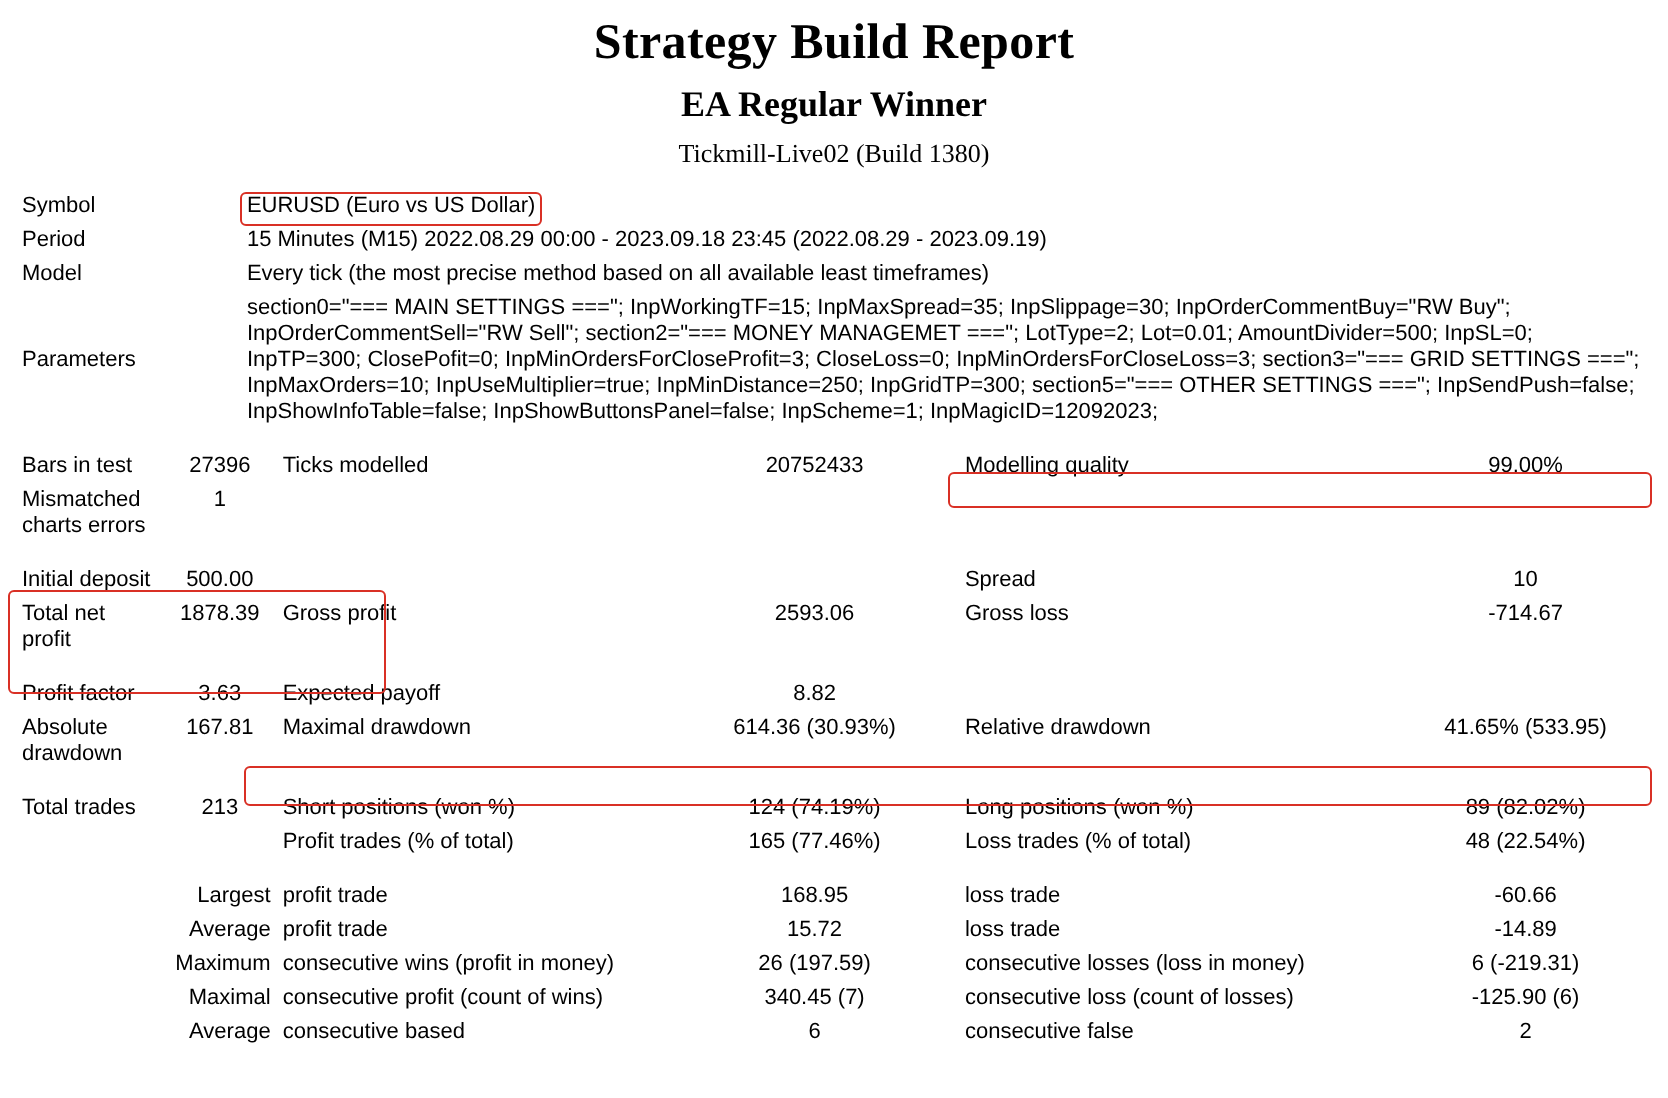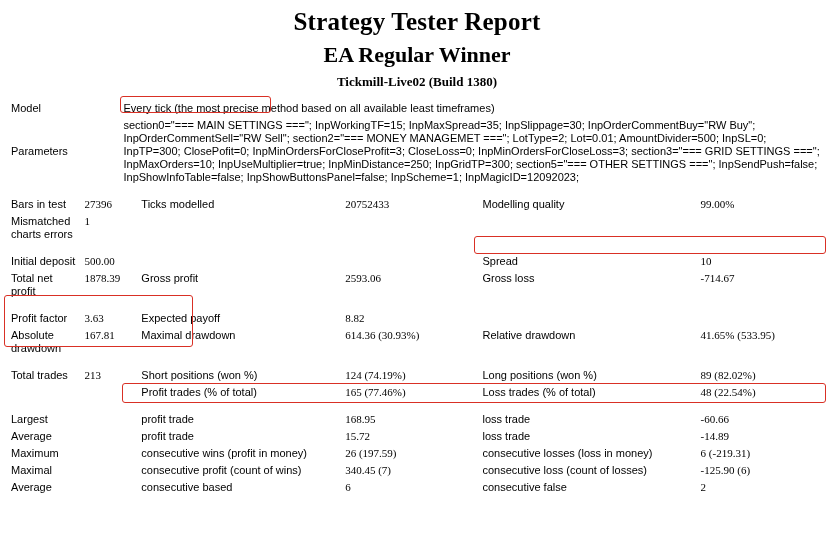--- a/index.html
+++ b/index.html
@@ -27,53 +27,52 @@
     font-family: "Liberation Serif", serif;
     font-weight: bold;
     font-size: 25px;
     margin: 8px 0 0 0;
     letter-spacing: 0.2px;
   }
   .subtitle {
     text-align: center;
     font-family: "Liberation Serif", serif;
     font-weight: bold;
-    font-size: 22px;
+    font-size: 18px;
     margin: 6px 0 0 0;
   }
   .subsubtitle {
     text-align: center;
     font-family: "Liberation Serif", serif;
-    font-weight: bold;
+    font-weight: normal;
     font-size: 13px;
     margin: 6px 0 0 0;
   }
 
   table.rep {
     width: 820px;
     margin: 10px 0 0 8px;
     border-collapse: collapse;
     table-layout: fixed;
   }
   table.rep td {
     vertical-align: top;
     padding: 2px 3px;
     font-size: 11px;
     line-height: 13px;
   }
   .lab {
-    text-align: left;
+    text-align: right;
     white-space: normal;
   }
   .lab-left {
     text-align: left;
   }
   .val {
-    text-align: left;
-    font-family: Liberation Serif, serif;
+    text-align: center;
   }
   .val-left {
     text-align: left;
   }
   .params {
     line-height: 13px;
     text-align: left;
   }
   .spacer-row td { height: 6px; padding: 0; }
 
@@ -84,35 +83,43 @@
     border-radius: 3px;
     pointer-events: none;
     box-sizing: border-box;
   }
 </style>
 </head>
 <body>
 
 <div class="page">
 
-  <div class="title">Strategy Tester Report</div>
+  <div class="title">Strategy Build Report</div>
   <div class="subtitle">EA Regular Winner</div>
   <div class="subsubtitle">Tickmill-Live02 (Build 1380)</div>
 
   <table class="rep">
     <colgroup>
       <col style="width:62px">
       <col style="width:48px">
       <col style="width:172px">
       <col style="width:110px">
       <col style="width:190px">
       <col style="width:110px">
     </colgroup>
     <tbody>
       <tr>
+        <td class="lab-left">Symbol</td>
+        <td colspan="5" class="val-left" style="padding-left:42px">EURUSD (Euro vs US Dollar)</td>
+      </tr>
+      <tr>
+        <td class="lab-left">Period</td>
+        <td colspan="5" class="val-left" style="padding-left:42px">15 Minutes (M15) 2022.08.29 00:00 - 2023.09.18 23:45 (2022.08.29 - 2023.09.19)</td>
+      </tr>
+      <tr>
         <td class="lab-left">Model</td>
         <td colspan="5" class="val-left" style="padding-left:42px">Every tick (the most precise method based on all available least timeframes)</td>
       </tr>
       <tr>
         <td class="lab-left" style="vertical-align:middle">Parameters</td>
         <td colspan="5" class="params" style="padding-left:42px">section0="=== MAIN SETTINGS ==="; InpWorkingTF=15; InpMaxSpread=35; InpSlippage=30; InpOrderCommentBuy="RW Buy"; InpOrderCommentSell="RW Sell"; section2="=== MONEY MANAGEMET ==="; LotType=2; Lot=0.01; AmountDivider=500; InpSL=0; InpTP=300; ClosePofit=0; InpMinOrdersForCloseProfit=3; CloseLoss=0; InpMinOrdersForCloseLoss=3; section3="=== GRID SETTINGS ==="; InpMaxOrders=10; InpUseMultiplier=true; InpMinDistance=250; InpGridTP=300; section5="=== OTHER SETTINGS ==="; InpSendPush=false; InpShowInfoTable=false; InpShowButtonsPanel=false; InpScheme=1; InpMagicID=12092023;</td>
       </tr>
 
       <tr class="spacer-row">
           <td colspan="6"></td>

